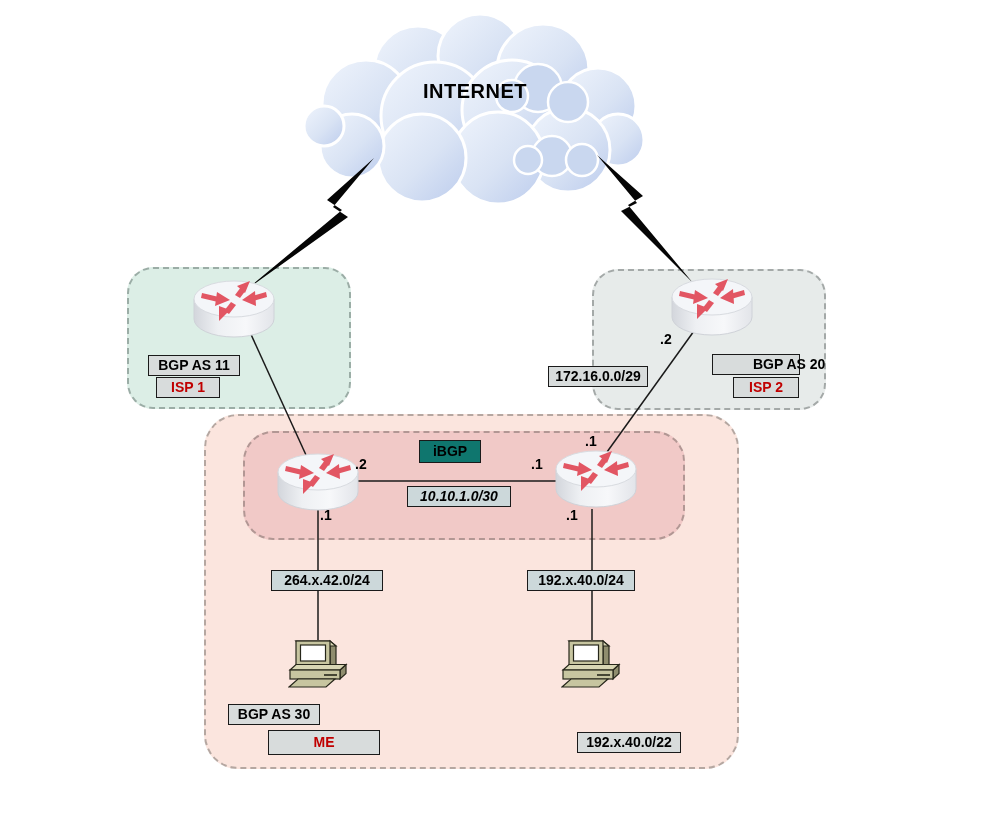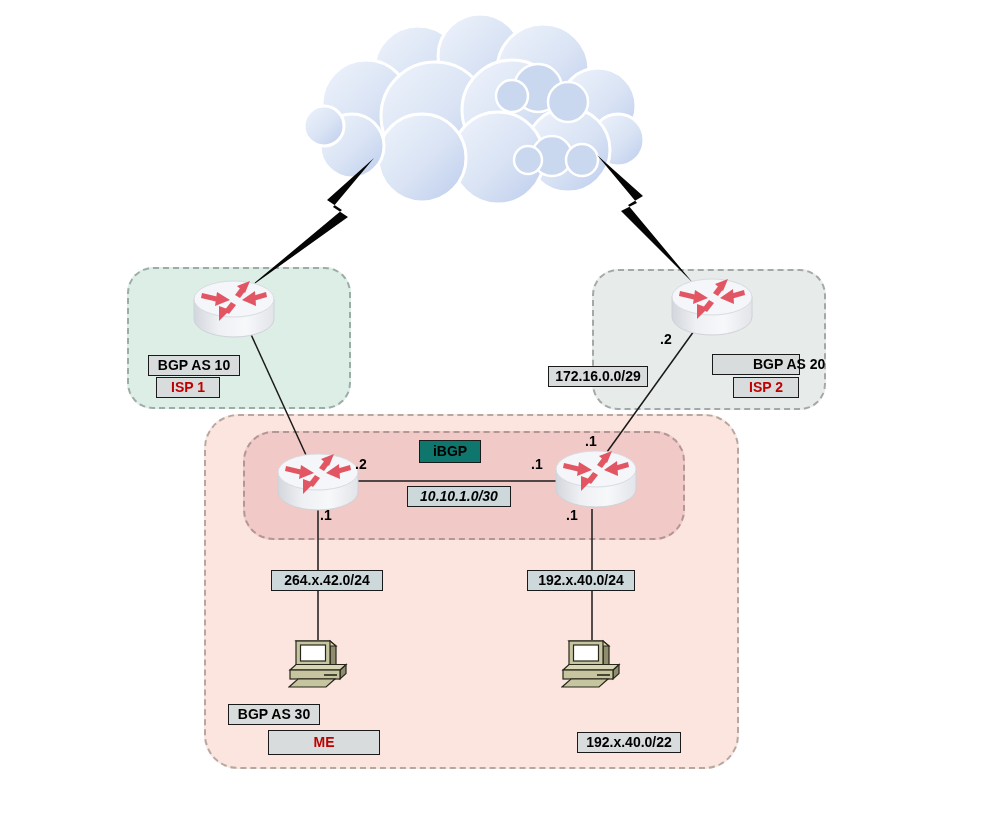--- a/index.html
+++ b/index.html
@@ -153,22 +153,23 @@
   <svg class="node" style="left:554px;top:449px" width="84" height="62" viewBox="0 0 84 62">
       <use href="#routerIcon"></use>
     </svg>
   <svg class="node" style="left:288px;top:637px" width="62" height="52" viewBox="0 0 62 52">
       <use href="#pcIcon"></use>
     </svg>
   <svg class="node" style="left:561px;top:637px" width="62" height="52" viewBox="0 0 62 52">
       <use href="#pcIcon"></use>
     </svg>
 
+  <div id="internet-label">INTERNET</div>
 
-  <div class="lbl" id="lbl-as10">BGP AS 10</div>
+  <div class="lbl" id="lbl-as10">BGP AS 11</div>
   <div class="lbl red" id="lbl-isp1">ISP 1</div>
 
   <div class="lbl" id="lbl-as20">BGP AS 20</div>
   <div class="lbl red" id="lbl-isp2">ISP 2</div>
 
   <div class="lbl" id="lbl-172">172.16.0.0/29</div>
   <div class="lbl peach" id="lbl-ibgp">iBGP</div>
   <div class="lbl blue" id="lbl-1010">10.10.1.0/30</div>
   <div class="lbl blue" id="lbl-lan1">264.x.42.0/24</div>
   <div class="lbl blue" id="lbl-lan2">192.x.40.0/24</div>

